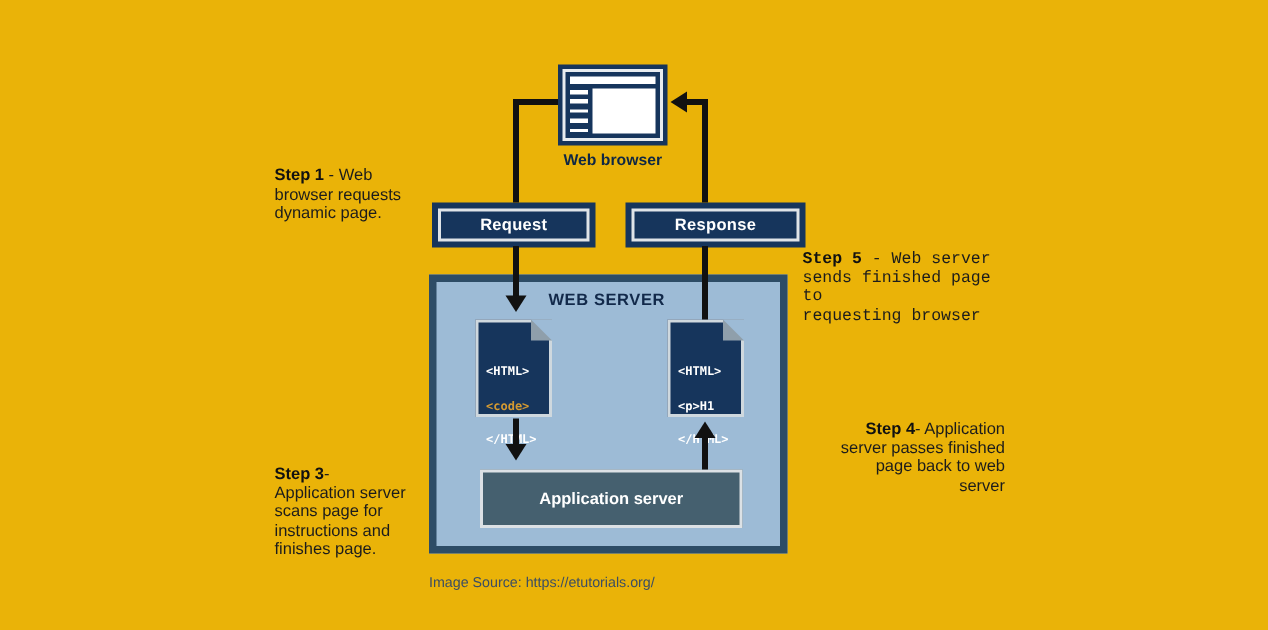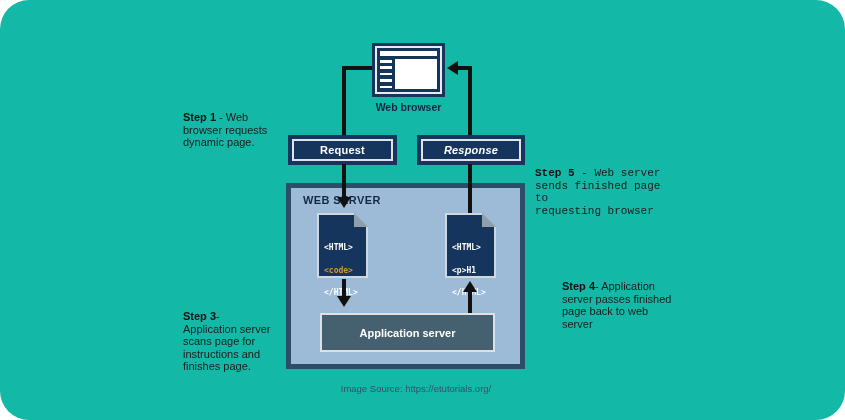--- a/index.html
+++ b/index.html
@@ -1,47 +1,45 @@
 <!DOCTYPE html>
 <html><head>
 <meta charset="utf-8">
 <style>
   * { margin:0; padding:0; box-sizing:border-box; }
   html,body { background:#ffffff; }
   body { font-family:"Liberation Sans", sans-serif; }
   #canvas {
-    position:relative; width:845px; height:420px; background:#14b8a6;
+    position:relative; width:845px; height:420px; background:#eab308;
     overflow:hidden;
-    border-radius:29px;
   }
 
   
   .pill {
     position:absolute; background:#16355c; padding:4px; z-index:3;
   }
   .pill-inner {
     height:100%; border:2px solid #dfe4e8; background:#16355c;
     display:flex; align-items:center; justify-content:center;
   }
   .pill-inner span {
     color:#ffffff; font-weight:bold; font-size:11px; letter-spacing:0.2px;
   }
   #request-box  { left:288px; top:135px; width:109px; height:30px; }
-  #response-box { left:417px; top:135px; width:108px; height:30px;font-style:italic; }
+  #response-box { left:417px; top:135px; width:120px; height:30px; }
 
   
   #web-server-box {
     position:absolute; left:286px; top:183px; width:239px; height:186px;
     background:#9dbbd6; border:5px solid #2d4c66; z-index:1;
   }
   #web-server-title {
-    position:absolute; left:286px; top:194px; width:237px; text-align:left;
+    position:absolute; left:286px; top:194px; width:237px; text-align:center;
     font-size:11px; font-weight:bold; color:#12294a; letter-spacing:0.4px;
     z-index:2;
-    margin-left:17px;
   }
 
   
   #app-server-box {
     position:absolute; left:320px; top:313px; width:175px; height:39px;
     background:#45606f; border:2px solid #dce1e5;
     display:flex; align-items:center; justify-content:center; z-index:2;
   }
   #app-server-box span { color:#ffffff; font-weight:bold; font-size:11px; }
 
@@ -94,25 +92,25 @@
   
   .step {
     position:absolute; font-size:11px; line-height:12.5px; color:#1c1c1c;
   }
   .step b { font-weight:bold; color:#111111; }
   .step span { white-space:pre-line; }
   #step1 { left:183px; top:111px; width:112px; }
   #step2 { left:183px; top:222px; width:112px; }
   #step3 { left:183px; top:310px; width:112px; }
   #step5 { left:535px; top:167px; width:135px;font-family:Liberation Mono, monospace; }
-  #step4 { left:562px; top:280px; width:135px; }
+  #step4 { left:535px; top:280px; width:135px;text-align:right; }
 
   
   #footer-source {
-    position:absolute; left:286px; top:383px; width:260px; text-align:center;
+    position:absolute; left:286px; top:383px; width:260px; text-align:left;
     font-size:9.5px; color:#3c4e63;
   }
 </style>
 </head>
 <body>
 
 <div id="canvas">
 
   <div id="browser-icon">
     <div class="b-mid">

